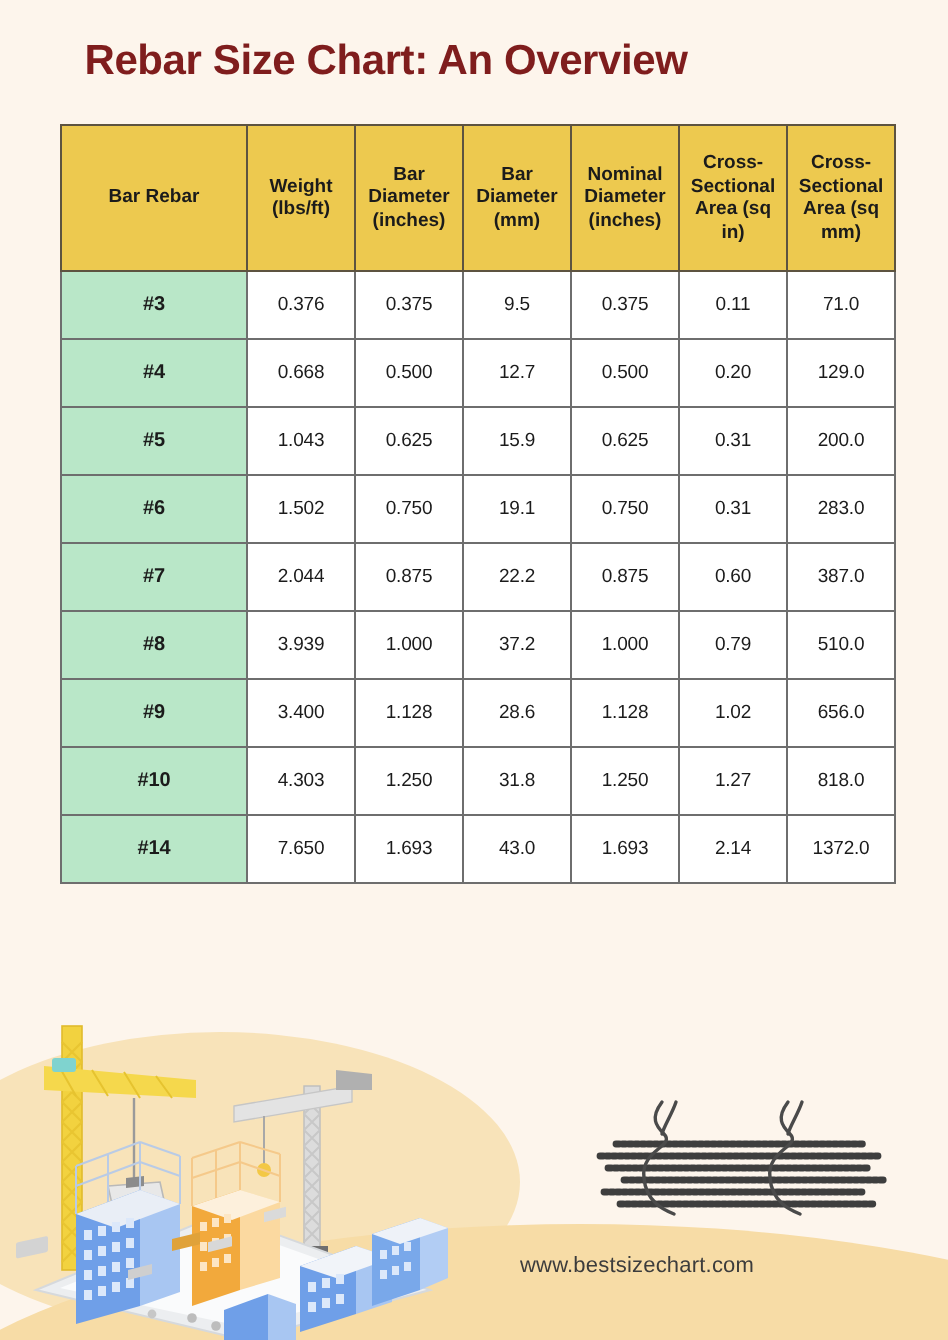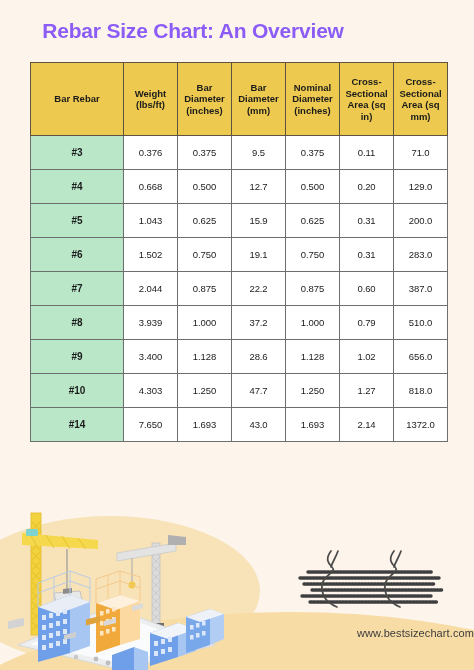--- a/index.html
+++ b/index.html
@@ -24,21 +24,21 @@
 
   
   #title {
     position: absolute;
     top: 17px;
     left: 0;
     width: 386px;
     text-align: center;
     font-size: 21px;
     font-weight: bold;
-    color: #8b5cf6;
+    color: #7f1d1d;
     letter-spacing: -0.2px;
     line-height: 28px;
   }
 
   
   #table-wrap {
     position: absolute;
     left: 30px;
     top: 62px;
     width: 417px;
@@ -118,21 +118,21 @@
     top: 545px;
     width: 155px;
     height: 80px;
     z-index: 2;
   }
   #site-url {
     position: absolute;
     left: 260px;
     top: 627px;
     width: 214px;
-    text-align: right;
+    text-align: left;
     font-size: 11px;
     color: #3c3c3c;
     letter-spacing: 0.1px;
     z-index: 3;
   }
 </style>
 </head>
 <body>
 
 <div id="page">
@@ -225,21 +225,21 @@
             <td>1.128</td>
             <td>28.6</td>
             <td>1.128</td>
             <td>1.02</td>
             <td>656.0</td>
           </tr>
           <tr>
             <td class="barsize">#10</td>
             <td>4.303</td>
             <td>1.250</td>
-            <td>47.7</td>
+            <td>31.8</td>
             <td>1.250</td>
             <td>1.27</td>
             <td>818.0</td>
           </tr>
           <tr>
             <td class="barsize">#14</td>
             <td>7.650</td>
             <td>1.693</td>
             <td>43.0</td>
             <td>1.693</td>

